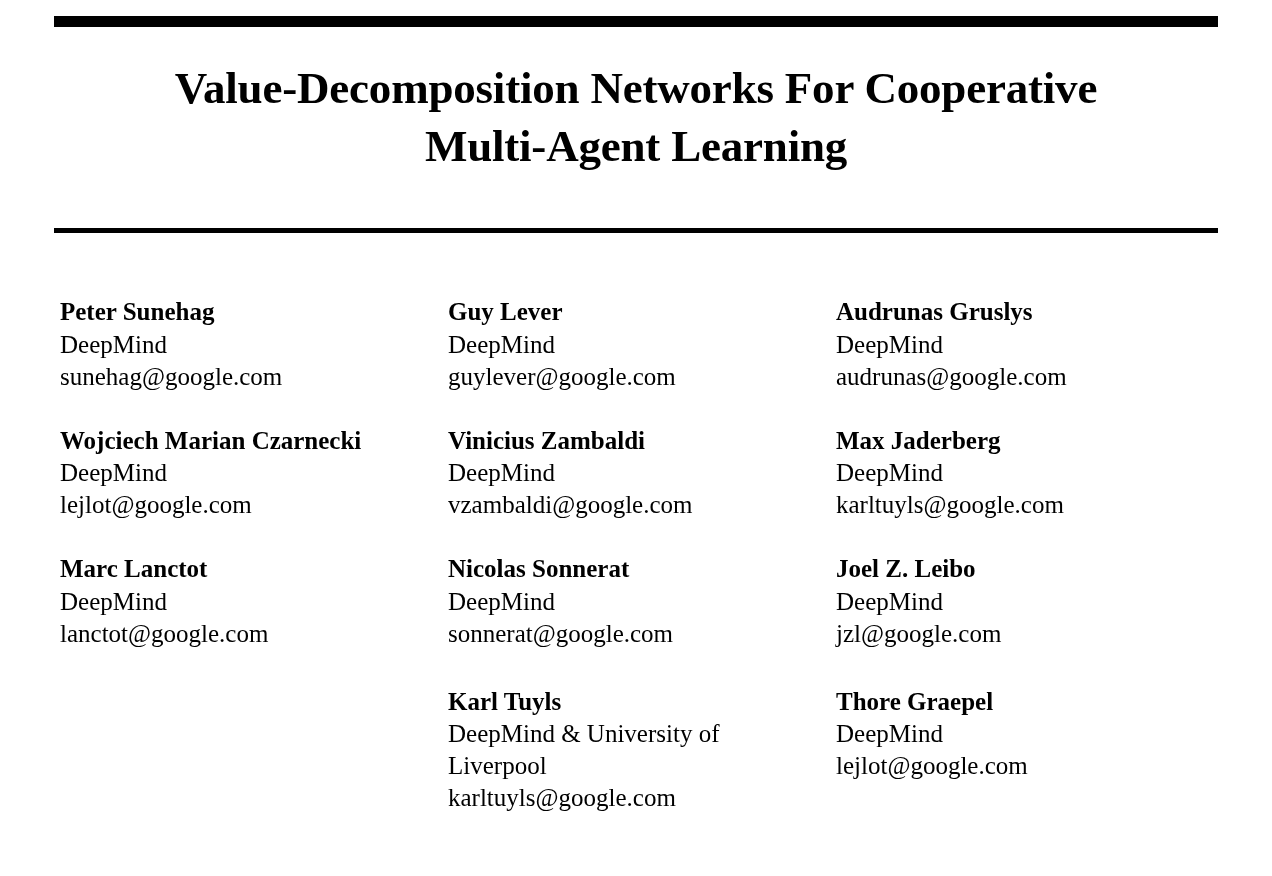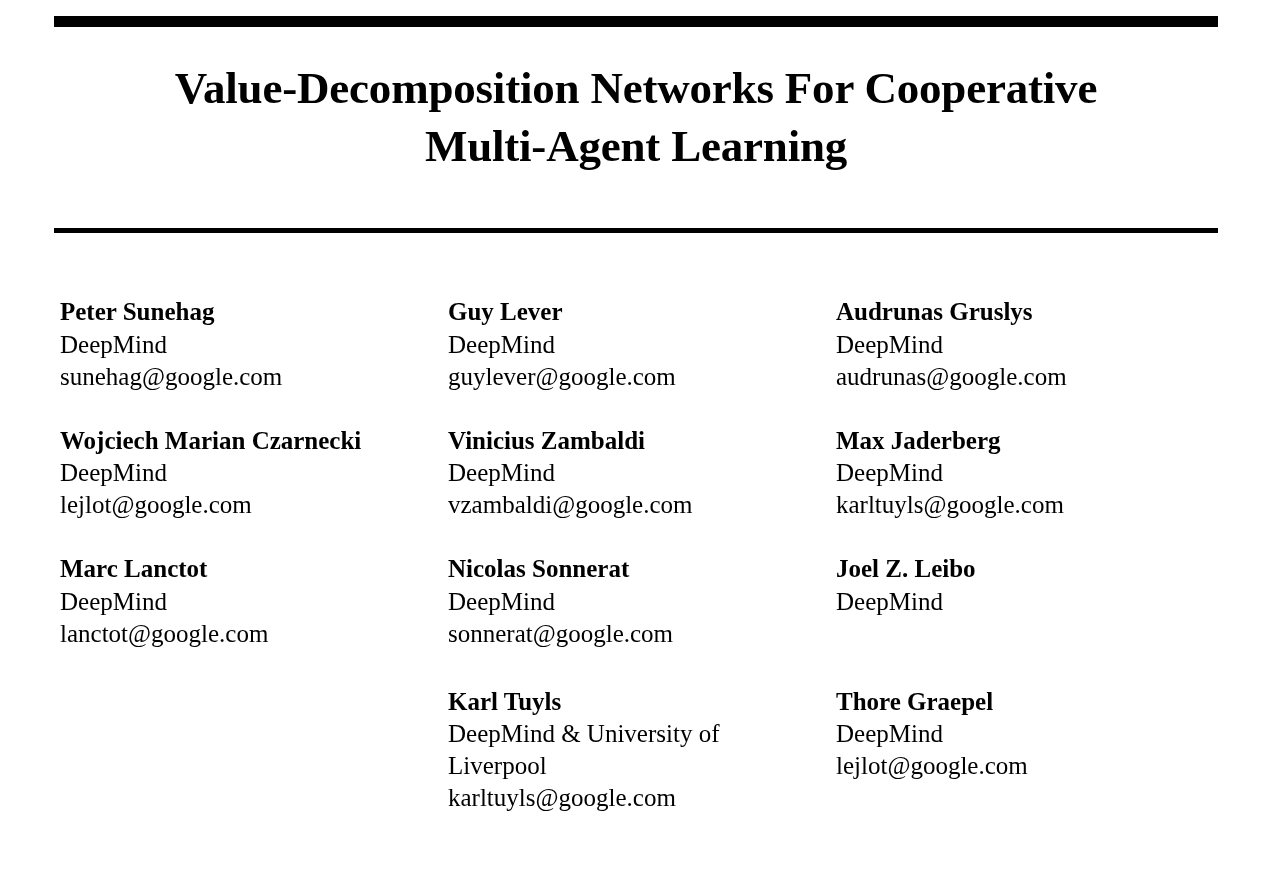--- a/index.html
+++ b/index.html
@@ -143,20 +143,21 @@
         <div class="author-email">lanctot@google.com</div>
       </div>
       <div class="author">
         <div class="author-name">Nicolas Sonnerat</div>
         <div class="author-affil">DeepMind</div>
         <div class="author-email">sonnerat@google.com</div>
       </div>
       <div class="author">
         <div class="author-name">Joel Z. Leibo</div>
         <div class="author-affil">DeepMind</div>
+        <div class="author-email">jzl@google.com</div>
       </div>
     </div>
 
     <div class="author-row row-4 row-last">
       <div class="author empty">
         <div class="author-name"></div>
         <div class="author-affil"></div>
         <div class="author-email"></div>
       </div>
       <div class="author">

